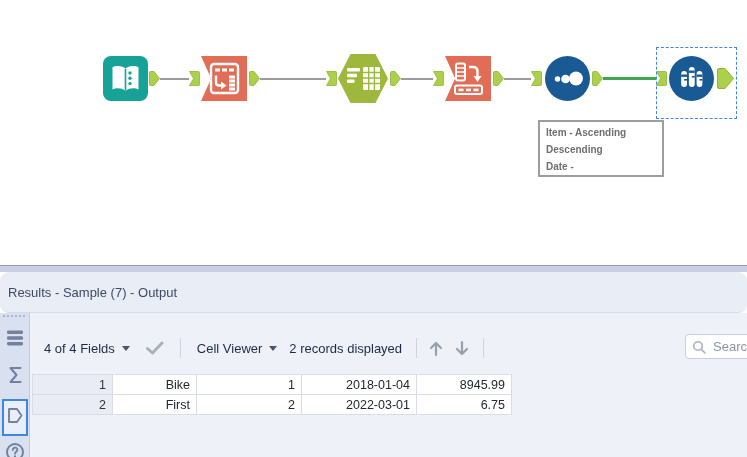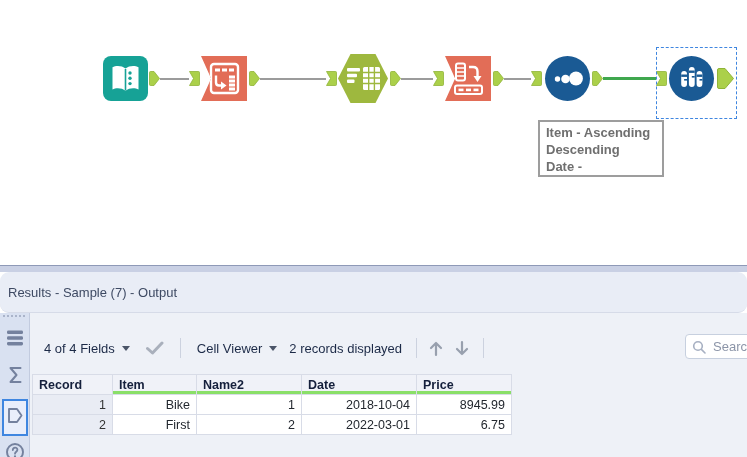--- a/index.html
+++ b/index.html
@@ -16,21 +16,21 @@
   .tool-hex{top:54px;width:50px;height:49px;background:#9eb83e;
             clip-path:polygon(25% 0,75% 0,100% 50%,75% 100%,25% 100%,0 50%);}
   .tool-circ{border-radius:50%;background:#1a5a94;}
   .conn{position:absolute;top:77.5px;height:2px;background:#9b9b9b;}
   .conn-green{top:77px;height:3px;background:#3fa74e;}
   .anchor{position:absolute;top:71px;width:11px;height:15px;}
   .anchor-big{position:absolute;top:68px;width:17px;height:21px;}
   .sel-rect{position:absolute;left:656px;top:47px;width:81px;height:72px;
             border:1px dashed #3f86e0;box-sizing:border-box;}
   .annot{position:absolute;top:120px;background:#fff;border:2px solid #9d9d9d;
-         color:#6f6f6f;font-weight:bold;font-size:13px;box-sizing:border-box;z-index:5;}
+         color:#6f6f6f;font-weight:bold;font-size:10px;box-sizing:border-box;z-index:5;}
   .annot-sort{left:538px;width:126px;height:57px;padding:2px 6px;line-height:17px;}
   .annot-sample{left:665px;width:73px;height:27px;padding:3px 6px;line-height:18px;}
 
   
   .results{position:absolute;left:0;top:265px;width:747px;height:192px;}
   .r-strip{height:7px;background:#c9d0e4;border-top:1px solid #8e99b7;box-sizing:border-box;}
   .r-title{height:41px;background:#e9edf6;border-bottom:1px solid #d6dbe8;box-sizing:border-box;
            display:flex;align-items:center;padding-left:8px;font-size:13px;color:#3e4a63;border-radius:9px;}
   .r-body{position:relative;height:144px;background:#eef1f7;display:flex;}
   .r-side{position:relative;width:30px;background:#d9e1f1;border-right:1px solid #c2cbdf;
@@ -306,32 +306,25 @@
 
         <table class="grid">
           <colgroup>
               <col style="width:80px">
               <col style="width:84px">
               <col style="width:105px">
               <col style="width:115px">
               <col style="width:95px">
             </colgroup>
           <tbody>
-              <tr>
-            <th><span>Record</span></th>
-            <th><span>Item</span><span class="qbar"></span></th>
-            <th><span>Name2</span><span class="qbar"></span></th>
-            <th><span>Date</span><span class="qbar"></span></th>
-            <th><span>Price</span><span class="qbar"></span></th>
-          </tr>
           <tr>
             <td class="rec">1</td>
             <td>Bike</td>
             <td>1</td>
-            <td>2018-10-04</td>
+            <td>2018-01-04</td>
             <td>8945.99</td>
           </tr>
           <tr>
             <td class="rec">2</td>
             <td>First</td>
             <td>2</td>
             <td>2022-03-01</td>
             <td>6.75</td>
           </tr>
         </tbody>

